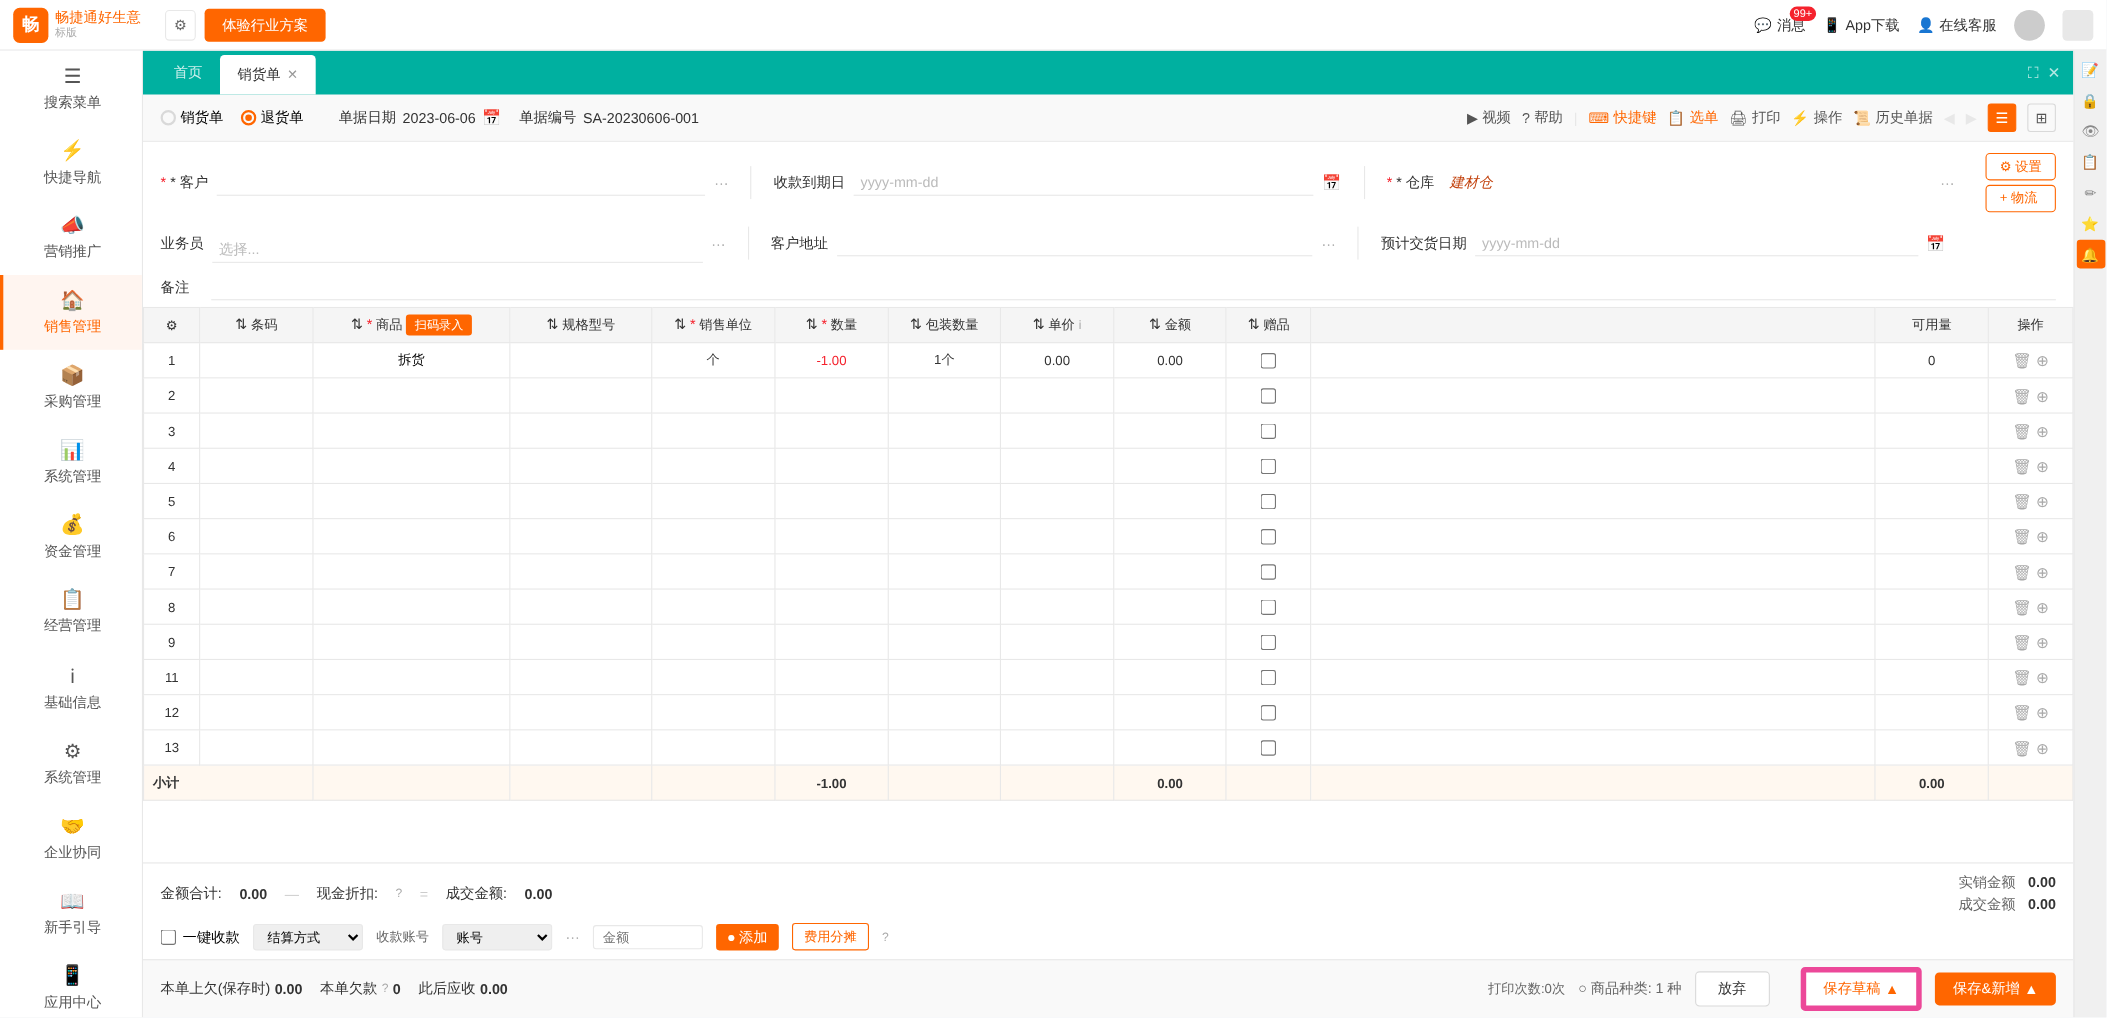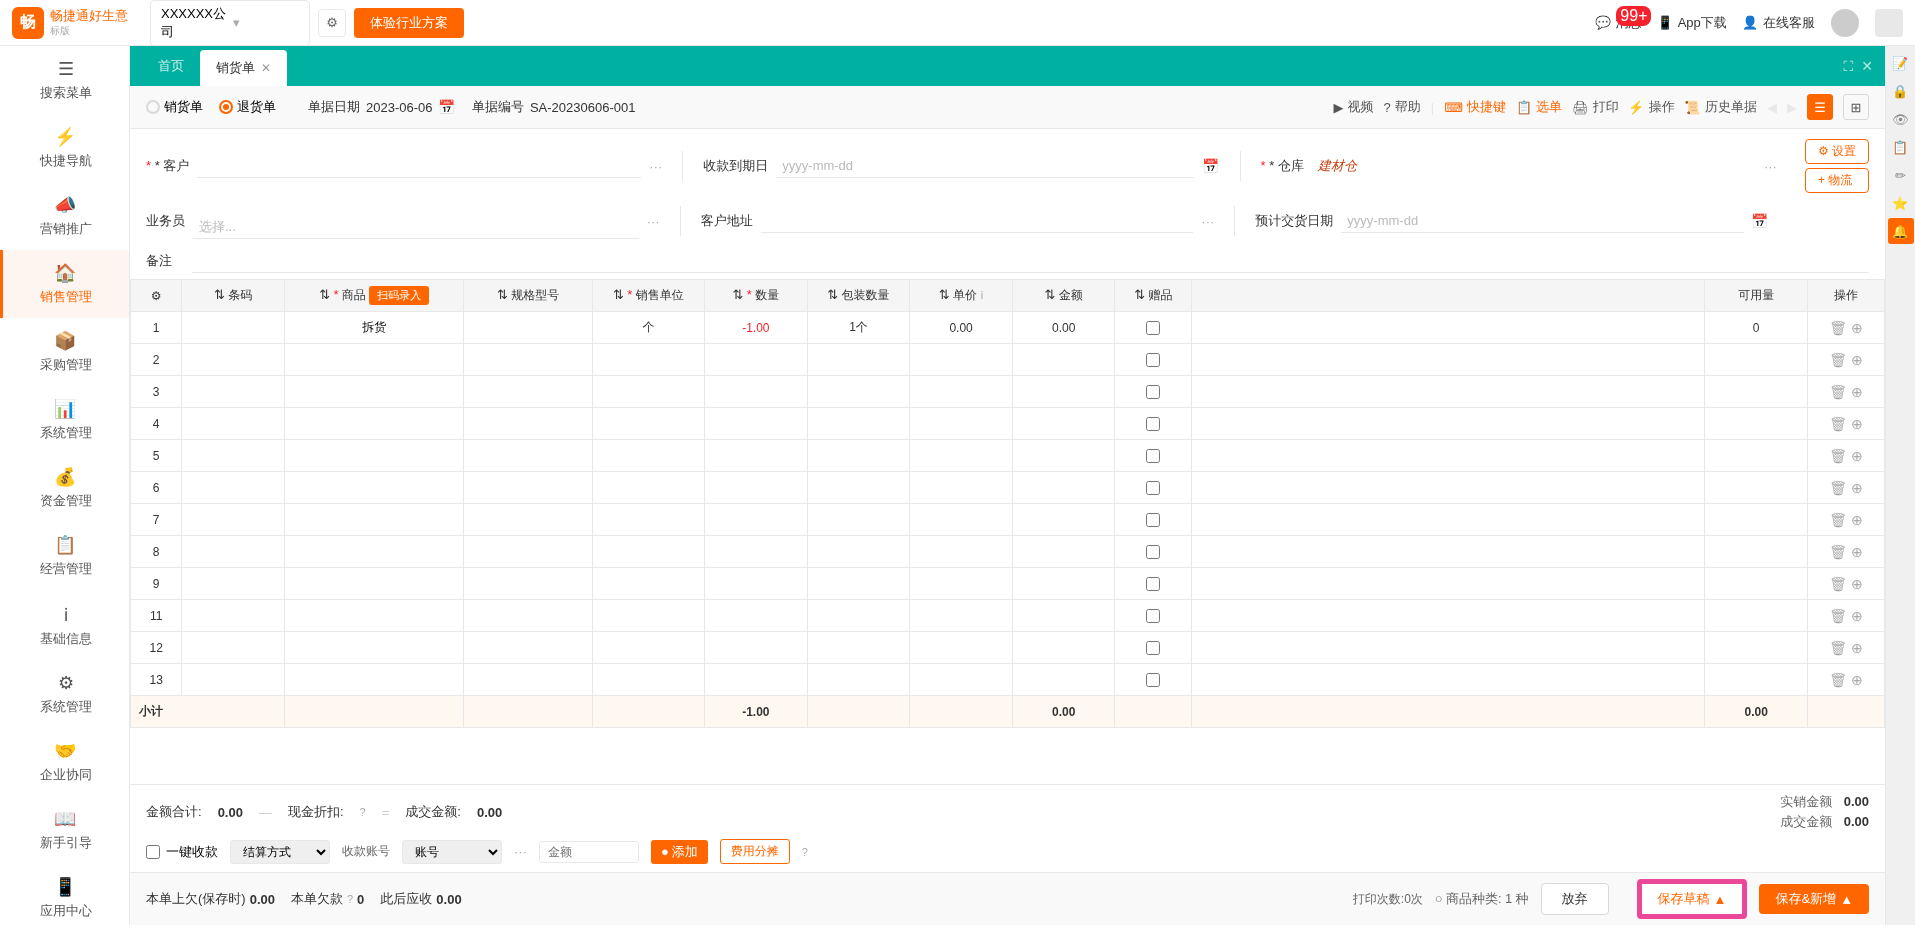--- a/index.html
+++ b/index.html
@@ -9,21 +9,21 @@
     .top-bar { height: 46px; background: #fff; display: flex; align-items: center; padding: 0 12px; border-bottom: 1px solid #e8e8e8; gap: 8px; flex-shrink: 0; }
     .logo-area { display: flex; align-items: center; gap: 6px; width: 130px; }
     .logo-icon { width: 32px; height: 32px; background: #ff6600; border-radius: 6px; display: flex; align-items: center; justify-content: center; color: white; font-size: 16px; font-weight: bold; }
     .logo-text { color: #ff6600; font-size: 12px; line-height: 1.3; }
     .company-selector { display: flex; align-items: center; gap: 6px; border: 1px solid #e8e8e8; border-radius: 4px; padding: 4px 10px; cursor: pointer; min-width: 160px; }
     .company-selector span { flex: 1; font-size: 13px; }
     .gear-btn { width: 28px; height: 28px; border: 1px solid #e8e8e8; border-radius: 4px; display: flex; align-items: center; justify-content: center; cursor: pointer; color: #666; }
     .trial-btn { background: #ff6600; color: white; border: none; border-radius: 4px; padding: 6px 16px; cursor: pointer; font-size: 13px; }
     .top-right { margin-left: auto; display: flex; align-items: center; gap: 16px; }
     .top-right-item { display: flex; align-items: center; gap: 4px; cursor: pointer; color: #333; font-size: 13px; position: relative; }
-    .badge { background: #f5222d; color: white; font-size: 16px; border-radius: 8px; padding: 1px 4px; position: absolute; top: -8px; right: -10px; }
+    .badge { background: #f5222d; color: white; font-size: 10px; border-radius: 8px; padding: 1px 4px; position: absolute; top: -8px; right: -10px; }
     .avatar { width: 28px; height: 28px; background: #ccc; border-radius: 50%; }
 
     
     .main-layout { display: flex; flex: 1; overflow: hidden; }
 
     
     .sidebar { width: 130px; background: #fff; border-right: 1px solid #e8e8e8; display: flex; flex-direction: column; flex-shrink: 0; }
     .sidebar-item { padding: 12px 0; display: flex; flex-direction: column; align-items: center; gap: 4px; cursor: pointer; color: #555; font-size: 12px; border-left: 3px solid transparent; }
     .sidebar-item.active { background: #fff5f0; color: #ff6600; border-left-color: #ff6600; }
     .sidebar-item .icon { font-size: 18px; }
@@ -132,24 +132,20 @@
 </head>
 <body>
 
 <div class="top-bar">
   <div class="logo-area">
     <div class="logo-icon">畅</div>
     <div class="logo-text">
       <div>畅捷通好生意</div>
       <div style="font-size:10px;color:#aaa;">标版</div>
     </div>
-  </div>
-  <div class="company-selector">
-    <span>XXXXXX公司</span>
-    <span style="color:#aaa;">▾</span>
   </div>
   <div class="gear-btn">⚙</div>
   <button class="trial-btn">体验行业方案</button>
   <div class="top-right">
     <div class="top-right-item">
       <span>💬</span>
       <span>消息</span>
       <span class="badge">99+</span>
     </div>
     <div class="top-right-item">

